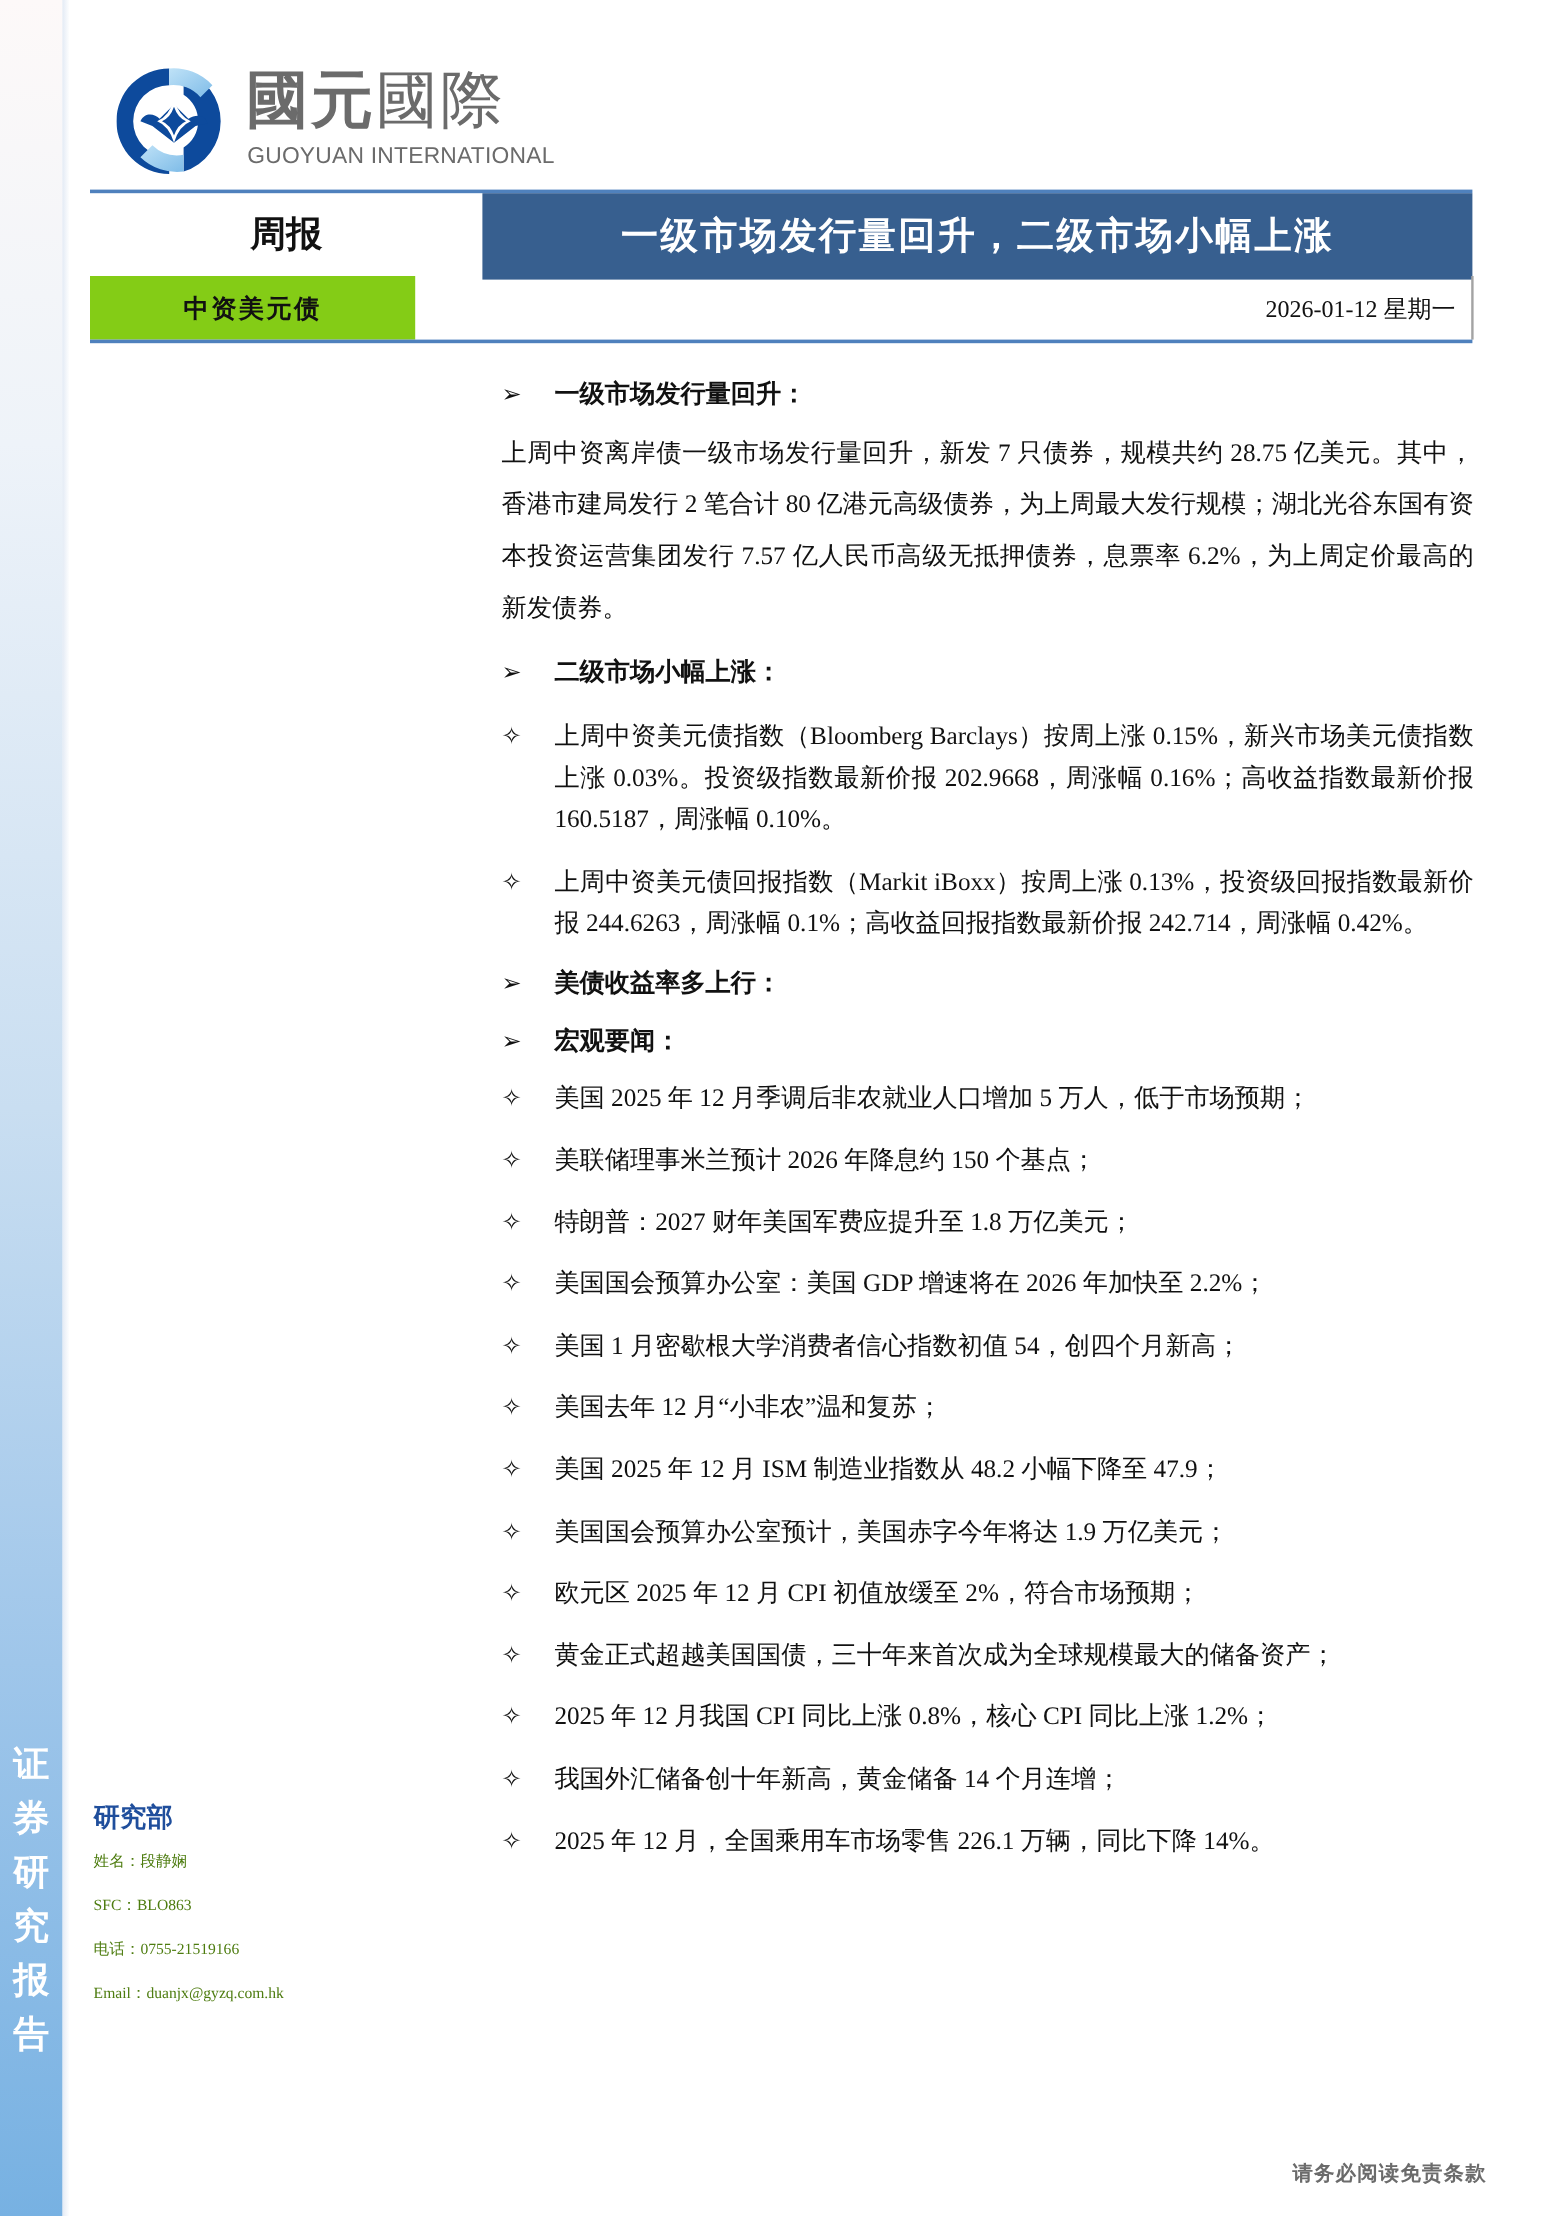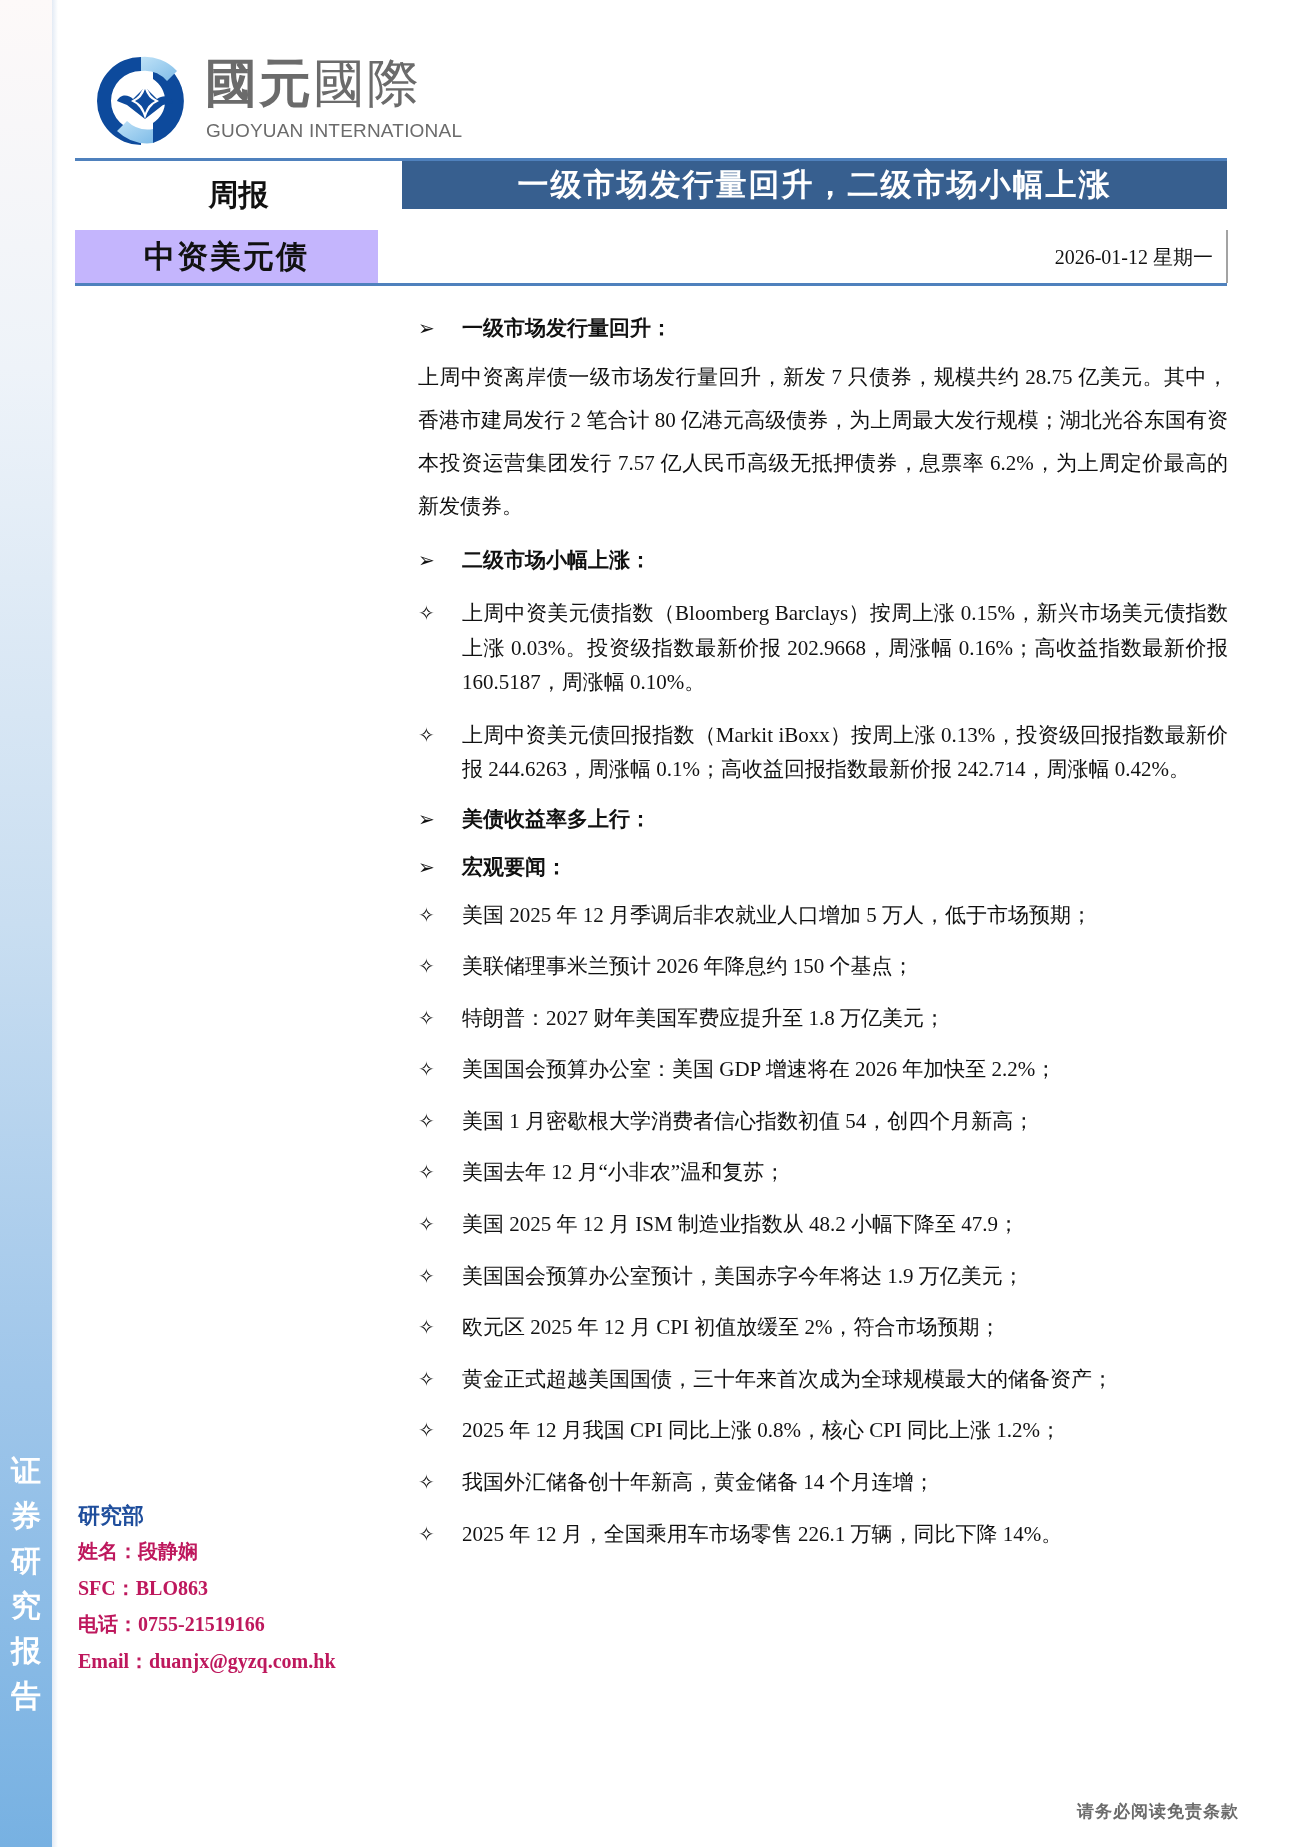--- a/index.html
+++ b/index.html
@@ -26,40 +26,40 @@
 
   
   .logo { position: absolute; left: 97px; top: 53px; width: 96px; height: 96px; }
   .logo-cn { position: absolute; left: 205px; top: 58px; font-size: 52px; letter-spacing: 2px; color: #6b6b6b; font-family: Liberation Mono, monospace; line-height: 60px; }
   .logo-cn .b { font-weight: bold; }
   .logo-en { position: absolute; left: 206px; top: 120px; font-size: 19px; color: #6b6b6b; font-family: "Liberation Sans", sans-serif; letter-spacing: 0.2px; }
 
   
   .hdr-topline { position: absolute; left: 75px; top: 158px; width: 1152px; height: 3px; background: #4f81bd; }
   .hdr-type { position: absolute; left: 75px; top: 161px; width: 327px; height: 69px; display: flex; align-items: center; justify-content: center; font-size: 30px; font-weight: bold; color: #111; }
-  .hdr-title { position: absolute; left: 402px; top: 161px; width: 825px; height: 48px; background: #375f8f; color: #fff; display: flex; align-items: center; justify-content: center; font-size: 31px; font-weight: bold; letter-spacing: 2px; }
-  .hdr-cat { position: absolute; left: 75px; top: 230px; width: 303px; height: 53px; background: #c4b5fd; display: flex; align-items: center; justify-content: center; font-size: 31px; font-weight: bold; color: #111; letter-spacing: 2px; }
+  .hdr-title { position: absolute; left: 402px; top: 161px; width: 825px; height: 72px; background: #375f8f; color: #fff; display: flex; align-items: center; justify-content: center; font-size: 31px; font-weight: bold; letter-spacing: 2px; }
+  .hdr-cat { position: absolute; left: 75px; top: 230px; width: 271px; height: 53px; background: #84cc16; display: flex; align-items: center; justify-content: center; font-size: 21px; font-weight: bold; color: #111; letter-spacing: 2px; }
   .hdr-date-cell { position: absolute; left: 402px; top: 230px; width: 824px; height: 53px; border-right: 2px solid #a3a3a3; }
   .hdr-date { position: absolute; right: 13px; top: 14px; font-size: 20px; color: #111; font-family: "Liberation Serif", serif; }
   .hdr-botline { position: absolute; left: 75px; top: 283px; width: 1152px; height: 3px; background: #4f81bd; }
 
   
   .main { position: absolute; left: 418px; top: 300px; width: 810px; }
   .sec-head { position: relative; height: 44px; display: flex; align-items: center; font-size: 21px; font-weight: bold; margin-top: 6px; }
   .sec-head .arrow { width: 44px; font-size: 20px; font-weight: normal; }
   .para { font-size: 21px; line-height: 43px; margin: 8px 0 8px 0; text-align: justify; font-family: "Liberation Serif", "DejaVu Serif", serif; }
   .bullet { display: flex; font-size: 21px; line-height: 34.5px; margin: 10px 0 10px 0; font-family: "Liberation Serif", "DejaVu Serif", serif; }
   .bullet .mk { width: 44px; flex: none; font-family: "DejaVu Sans", sans-serif; font-size: 20px; }
   .bullet .tx { flex: 1; text-align: justify; }
   .news .bullet { margin: 0; height: 51.6px; line-height: 40px; }
 
   
   .contact { position: absolute; left: 78px; top: 1497px; font-family: "Liberation Serif", serif; }
   .contact .dept { color: #1f4e9c; font-weight: bold; font-size: 22px; line-height: 36px; font-family: "DejaVu Serif", serif; }
-  .contact .row { font-size: 20px; line-height: 36.5px; color: #be185d; font-weight: bold; }
+  .contact .row { font-size: 13px; line-height: 36.5px; color: #4d7c0f; }
 
   .footer { position: absolute; left: 1077px; top: 1800px; font-size: 17px; color: #6b6b6b; font-weight: bold; letter-spacing: 1px; font-family: "DejaVu Serif", serif; }
 </style>
 </head>
 <body>
 
 <div class="sidebar"></div>
 <div class="sidebar-shadow"></div>
 <div class="vtext">
   <span>证</span>

